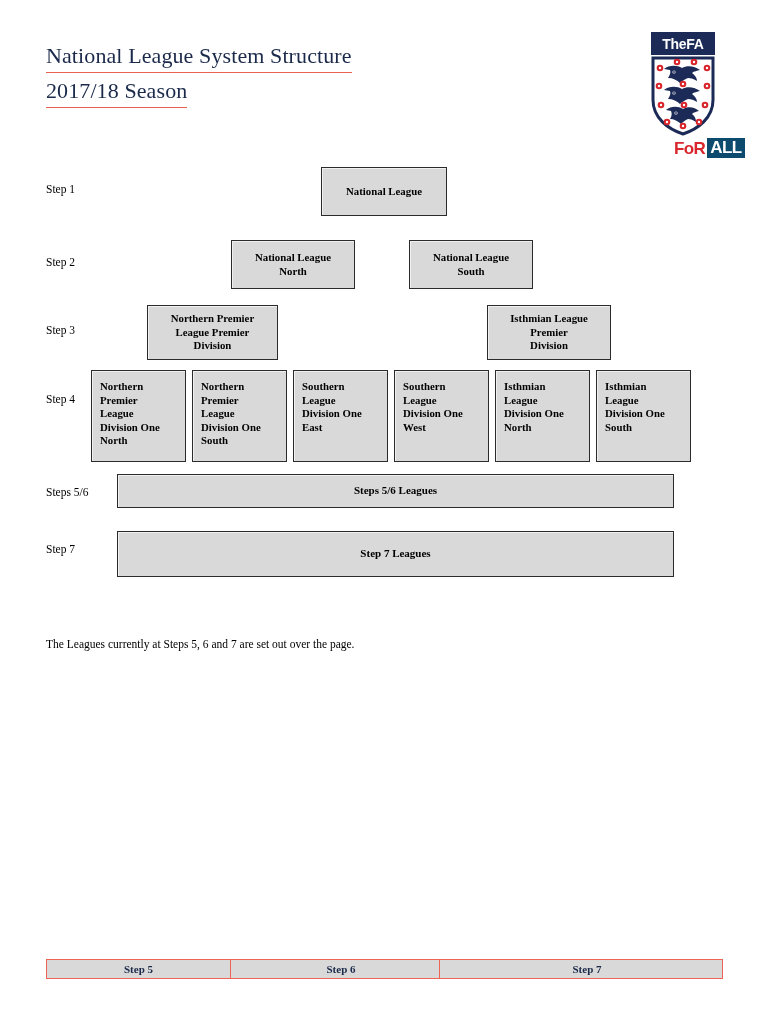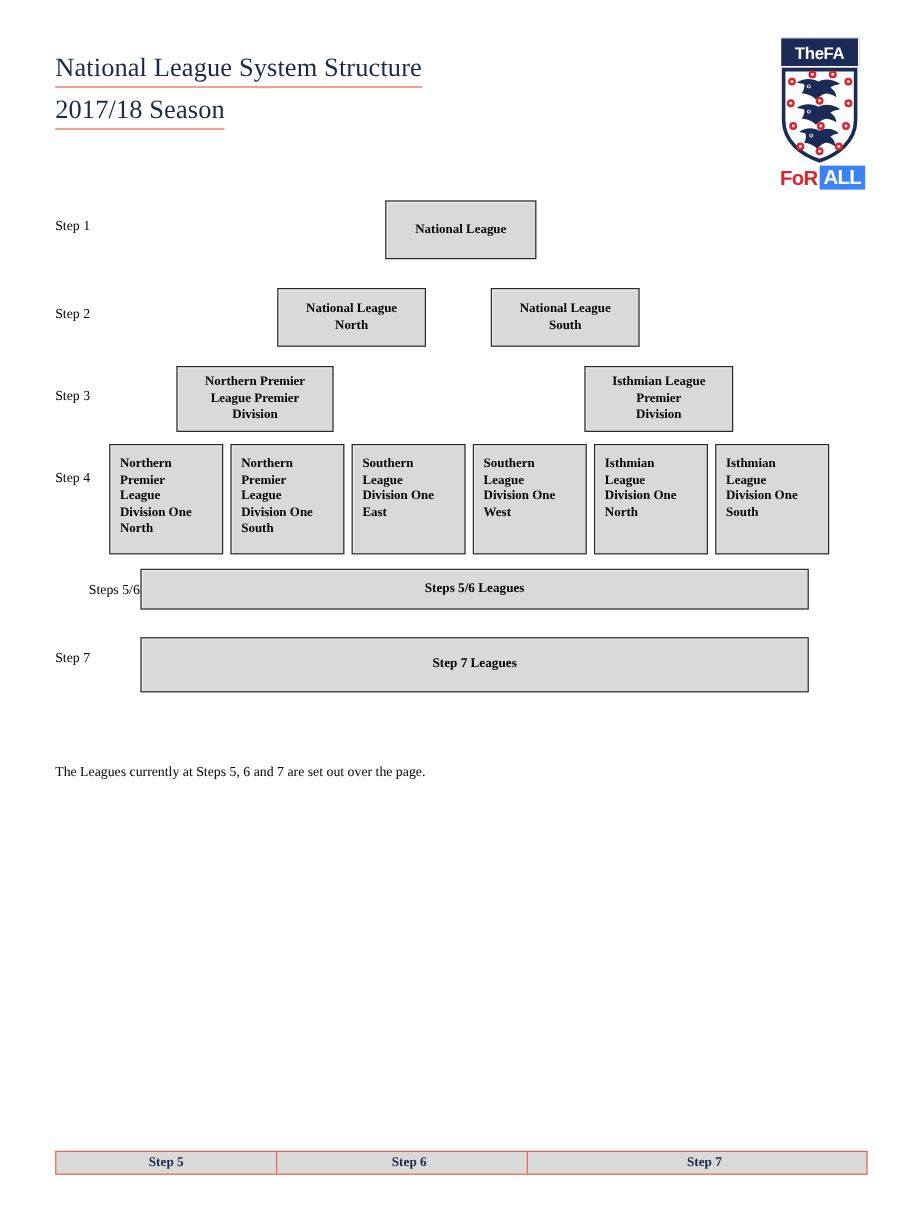--- a/index.html
+++ b/index.html
@@ -87,23 +87,24 @@
     align-items: center;
     justify-content: flex-start;
   }
   .fa-for {
     color: #d8262c;
     font-family: "Liberation Sans", sans-serif;
     font-weight: bold;
     font-size: 17px;
     letter-spacing: -0.6px;
     line-height: 1;
+    margin-left: 24px;
   }
   .fa-all {
-    background: #3b82f6;
+    background: #0c4a6e;
     color: #ffffff;
     font-family: "Liberation Sans", sans-serif;
     font-weight: bold;
     font-size: 17px;
     letter-spacing: -0.6px;
     padding: 1px 3px 2px 3px;
     margin-left: 2px;
     line-height: 1;
   }
 
@@ -329,21 +330,21 @@
 Division One
 North</span>
   </div>
   <div class="node topleft" style="left:596px; top:370px; width:95px; height:92px;">
     <span class="node-text">Isthmian
 League
 Division One
 South</span>
   </div>
 
-  <div class="step-label" style="left:46px; top:485px;margin-left:28px;">Steps 5/6</div>
+  <div class="step-label" style="left:46px; top:485px;">Steps 5/6</div>
   <div class="node bar" style="left:117px; top:474px; width:557px; height:34px;">
     <span class="node-text">Steps 5/6 Leagues</span>
   </div>
 
   <div class="step-label" style="left:46px; top:542px;">Step 7</div>
   <div class="node bar" style="left:117px; top:531px; width:557px; height:46px;">
     <span class="node-text">Step 7 Leagues</span>
   </div>
 
   <div class="footnote">The Leagues currently at Steps 5, 6 and 7 are set out over the page.</div>

